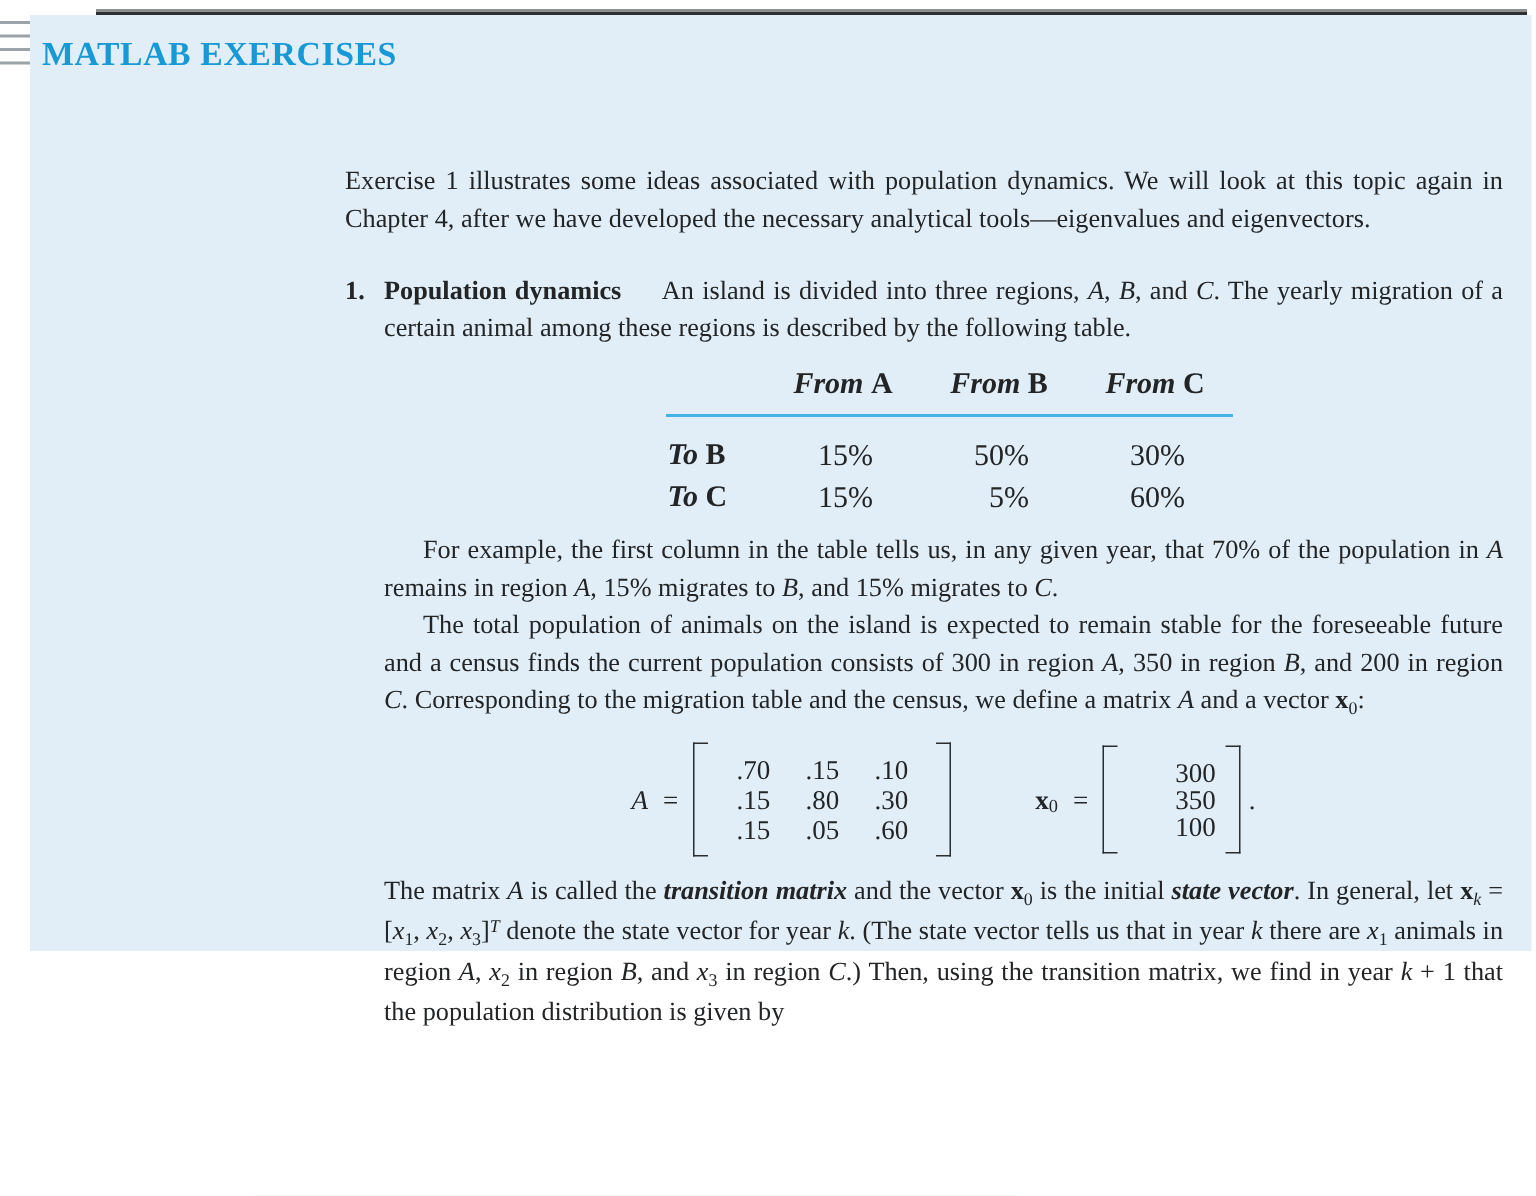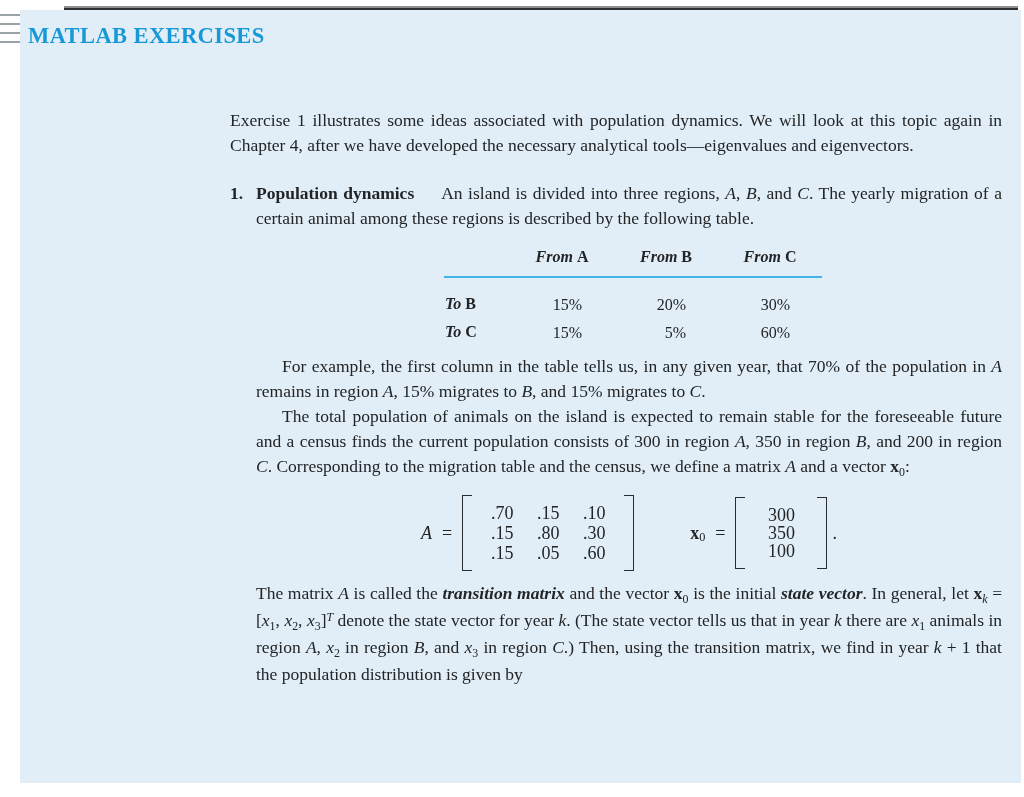--- a/index.html
+++ b/index.html
@@ -12,21 +12,21 @@
     position:absolute;left:64px;top:6px;width:954px;height:4px;
     background:linear-gradient(#8d8f91 0 45%, #2e2f31 45% 100%);
   }
   .margin-marks{position:absolute;left:0;top:14px;width:58px;}
   .margin-marks .mark{height:2px;background:#9aa3a8;margin-bottom:7px;}
   .margin-marks .mark:nth-child(1){width:44px;}
   .margin-marks .mark:nth-child(2){width:56px;}
   .margin-marks .mark:nth-child(3){width:56px;}
   .margin-marks .mark:nth-child(4){width:58px;}
   .panel{
-    position:absolute;left:20px;top:10px;width:1001px;height:773px;
+    position:absolute;left:20px;top:10px;width:1001px;height:624px;
     background:#e1eef7;
   }
   .heading{
     position:absolute;left:8px;top:13px;margin:0;
     font-size:22.5px;font-weight:bold;color:#1699d6;letter-spacing:0.4px;
   }
   .content{
     position:absolute;left:210px;top:0;width:772px;padding-top:98px;
     font-size:17.5px;line-height:25px;text-align:justify;
   }
@@ -37,21 +37,21 @@
   .indent{text-indent:26px;}
   
   .sg-n{}
   .sg-i{font-style:italic;}
   .sg-b{font-weight:bold;}
   .sg-bi{font-weight:bold;font-style:italic;}
   .sg-sub{font-size:68%;position:relative;top:0.30em;}
   .sg-isub{font-size:68%;position:relative;top:0.30em;font-style:italic;}
   .sg-isup{font-size:68%;position:relative;top:-0.45em;font-style:italic;}
   
-  .mig-table{border-collapse:collapse;margin:13px 0 9px 188px;font-size:16px;}
+  .mig-table{border-collapse:collapse;margin:13px 0 9px 188px;font-size:20px;}
   .mig-table thead th{padding:0 0 7px 0;text-align:center;font-weight:bold;}
   .mig-table thead .hl{border-bottom:2px solid #45b4e4;}
   .mig-table .word{font-style:italic;font-weight:bold;}
   .mig-table .letter{font-weight:bold;}
   .mig-table tbody th{width:64px;text-align:left;padding-top:2px;}
   .mig-table col.vcol{width:104px;}
   .mig-table tbody td{text-align:right;padding:2px 32px 0 0;}
   .mig-table tbody tr:first-child th,.mig-table tbody tr:first-child td{padding-top:13px;}
   
   .math-display{
@@ -60,21 +60,21 @@
   }
   .mvar{font-style:italic;}
   .mbold{font-weight:bold;}
   .mrel{margin:0 10px;}
   .msub{font-size:68%;position:relative;top:0.30em;}
   .mat{display:inline-flex;align-items:stretch;}
   .br{width:9px;}
   .br.l{border:1.8px solid #2a2c2e;border-right:none;margin-right:7px;}
   .br.r{border:1.8px solid #2a2c2e;border-left:none;margin-left:7px;}
   .grid3{display:grid;grid-template-columns:repeat(3,46px);row-gap:2px;padding:9px 0;text-align:center;}
-  .grid1{display:grid;grid-template-columns:58px;padding:9px 0;text-align:center;font-family:Liberation Serif, serif;}
+  .grid1{display:grid;grid-template-columns:58px;padding:9px 0;text-align:right;font-family:Liberation Serif, serif;}
   .def-gap{display:inline-block;width:56px;}
   .mperiod{margin-left:5px;}
   
   .equation-row{position:relative;text-align:center;margin-top:2px;font-size:18px;}
   .eq-num{position:absolute;right:0;top:1px;color:#6e7072;}
 </style>
 </head>
 <body>
 
 <div class="top-rule"></div>
@@ -110,21 +110,21 @@
             <th class="hl"></th>
             <th class="hl"><span class="word">From</span>&nbsp;<span class="letter">A</span></th>
             <th class="hl"><span class="word">From</span>&nbsp;<span class="letter">B</span></th>
             <th class="hl"><span class="word">From</span>&nbsp;<span class="letter">C</span></th>
           </tr>
         </thead>
         <tbody>
           <tr>
             <th><span class="word">To</span>&nbsp;<span class="letter">B</span></th>
             <td>15%</td>
-            <td>20%</td>
+            <td>50%</td>
             <td>30%</td>
           </tr>
           <tr>
             <th><span class="word">To</span>&nbsp;<span class="letter">C</span></th>
             <td>15%</td>
             <td>5%</td>
             <td>60%</td>
           </tr>
         </tbody>
       </table>

